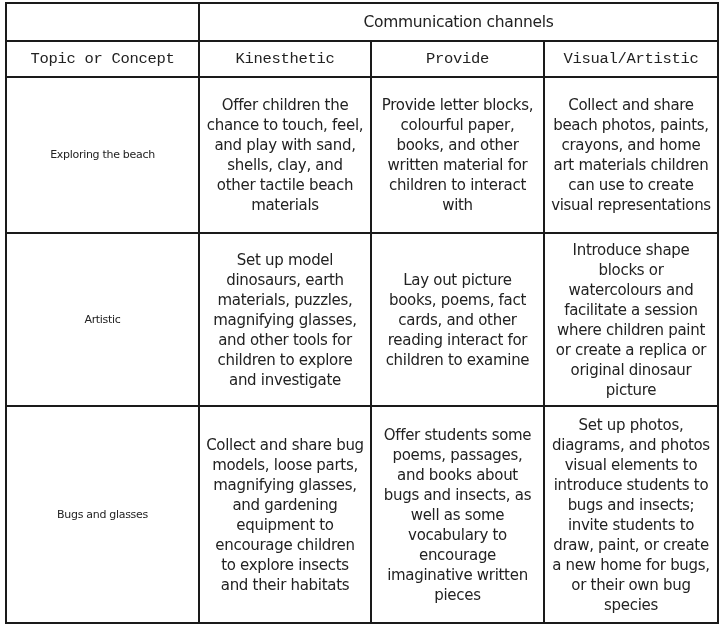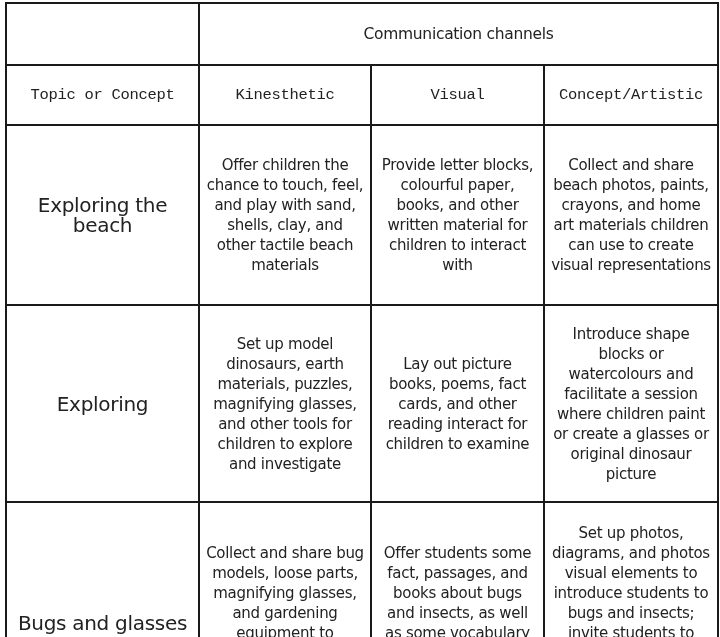--- a/index.html
+++ b/index.html
@@ -1,63 +1,63 @@
 <!DOCTYPE html>
 <html><head>
 <meta charset="utf-8">
 <style>
   html, body { margin:0; padding:0; background:#ffffff; }
   body { width:720px; height:637px; position:relative; overflow:hidden;
          font-family: "DejaVu Sans", sans-serif; color:#222; }
   table { position:absolute; left:5px; top:2px; border-collapse:collapse;
           width:712px; table-layout:fixed; }
   td { border:2px solid #1a1a1a; text-align:center; vertical-align:middle;
-       font-size:15px; line-height:20px; padding:12px 6px; letter-spacing:-0.3px; }
+       font-size:15px; line-height:20px; padding:0 6px; letter-spacing:-0.3px; }
   col.c0 { width:193px; } col.c1 { width:172px; } col.c2 { width:173px; } col.c3 { width:174px; }
   tr.r0 td { height:36px; }
   tr.r1 td { height:34px;font-family:Liberation Mono, monospace; }
   tr.r2 td { height:154px; }
   tr.r3 td { height:171px; }
   tr.r4 td { height:215px; }
   .hdr { font-size:15.5px; }
-  .topic { font-size:20px;border-radius:19px; }
+  .topic { font-size:11px;border-radius:19px; }
 </style>
 </head>
 <body>
 
 <table>
   <colgroup>
       <col class="c0">
       <col class="c1">
       <col class="c2">
       <col class="c3">
     </colgroup>
   <tbody>
       <tr class="r0">
     <td></td>
     <td colspan="3" class="hdr">Communication channels</td>
   </tr>
   <tr class="r1">
     <td class="hdr">Topic or Concept</td>
     <td class="hdr">Kinesthetic</td>
-    <td class="hdr">Visual</td>
-    <td class="hdr">Concept/Artistic</td>
+    <td class="hdr">Provide</td>
+    <td class="hdr">Visual/Artistic</td>
   </tr>
   <tr class="r2">
     <td class="topic">Exploring the beach</td>
     <td>Offer children the chance to touch, feel, and play with sand, shells, clay, and other tactile beach materials</td>
     <td>Provide letter blocks, colourful paper, books, and other written material for children to interact with</td>
     <td>Collect and share beach photos, paints, crayons, and home art materials children can use to create visual representations</td>
   </tr>
   <tr class="r3">
-    <td class="topic">Exploring</td>
+    <td class="topic">Artistic</td>
     <td>Set up model dinosaurs, earth materials, puzzles, magnifying glasses, and other tools for children to explore and investigate</td>
     <td>Lay out picture books, poems, fact cards, and other reading interact for children to examine</td>
-    <td>Introduce shape blocks or watercolours and facilitate a session where children paint or create a glasses or original dinosaur picture</td>
+    <td>Introduce shape blocks or watercolours and facilitate a session where children paint or create a replica or original dinosaur picture</td>
   </tr>
   <tr class="r4">
     <td class="topic">Bugs and glasses</td>
     <td>Collect and share bug models, loose parts, magnifying glasses, and gardening equipment to encourage children to explore insects and their habitats</td>
-    <td>Offer students some fact, passages, and books about bugs and insects, as well as some vocabulary to encourage imaginative written pieces</td>
+    <td>Offer students some poems, passages, and books about bugs and insects, as well as some vocabulary to encourage imaginative written pieces</td>
     <td>Set up photos, diagrams, and photos visual elements to introduce students to bugs and insects; invite students to draw, paint, or create a new home for bugs, or their own bug species</td>
   </tr>
 </tbody>
   </table>
 
 </body></html>

